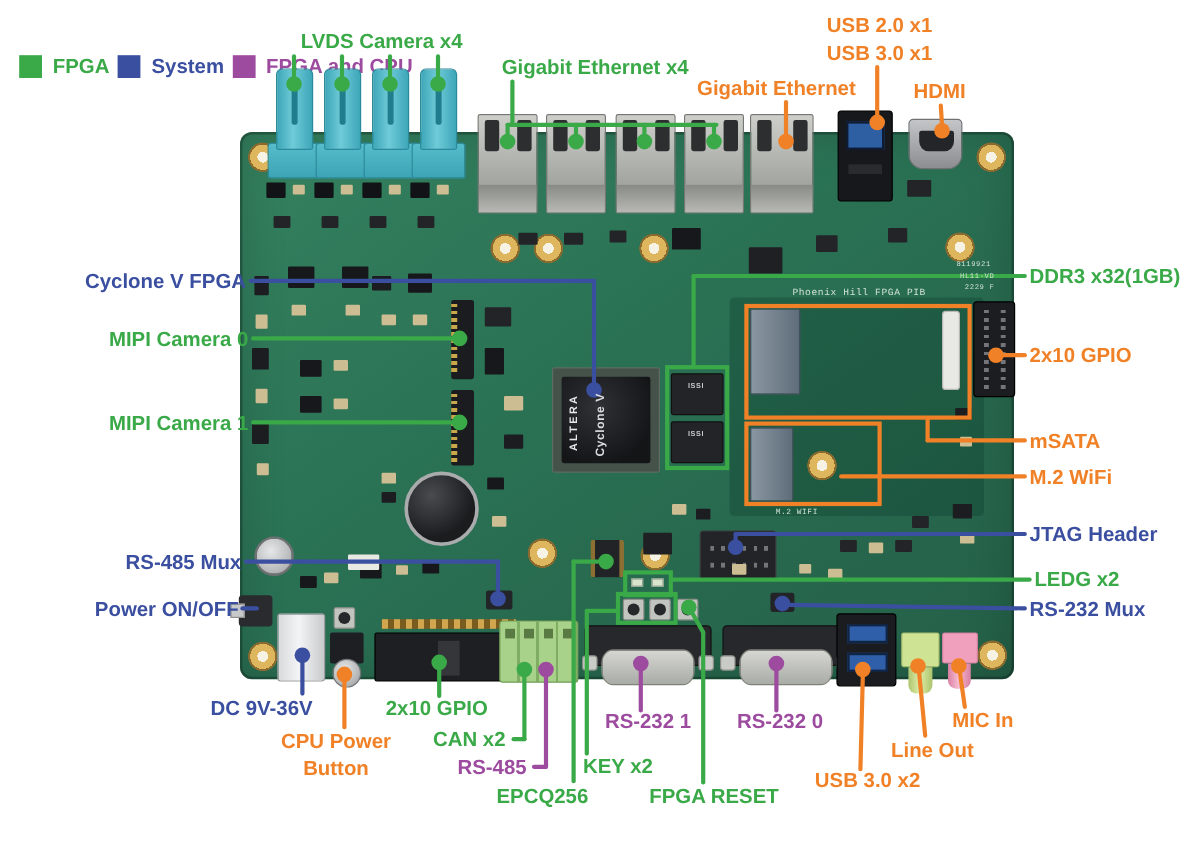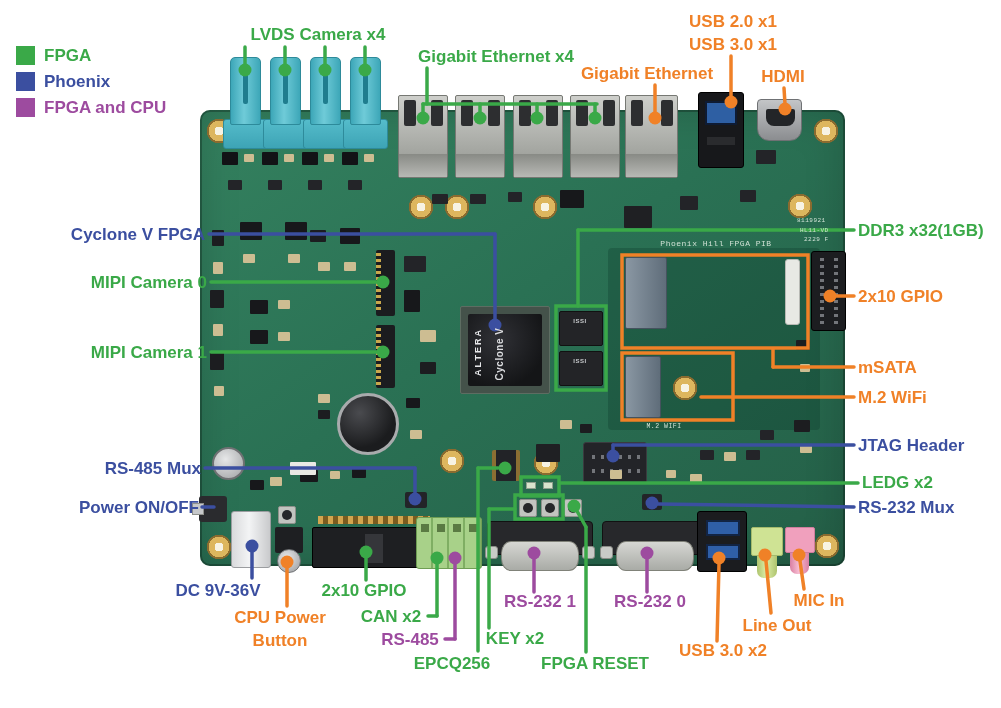--- a/index.html
+++ b/index.html
@@ -1,19 +1,19 @@
 <!DOCTYPE html>
 <html><head>
 <meta charset="utf-8">
 <style>
   html,body{margin:0;padding:0;background:#fff;}
   .stage{position:relative;width:1001px;height:708px;background:#fff;overflow:hidden;
          font-family:"Liberation Sans",sans-serif;}
   .p{position:absolute;box-sizing:border-box;}
-  .legend{position:absolute;left:16px;top:46px;display:flex;flex-direction:column;gap:7px;}
+  .legend{position:absolute;left:16px;top:46px;display:flex;gap:7px;}
   .legend-row{display:flex;align-items:center;gap:9px;height:19px;}
   .legend-swatch{width:19px;height:19px;display:inline-block;}
   .legend-label{font-size:17px;font-weight:bold;line-height:19px;}
   #overlay{position:absolute;left:0;top:0;z-index:40;pointer-events:none;}
   #overlay text.lbl{font-family:"Liberation Sans",sans-serif;font-weight:bold;font-size:17px;}
   #overlay text.silk{font-family:"Liberation Mono","DejaVu Sans Mono",monospace;font-weight:normal;
                      fill:#cfe0d4;letter-spacing:.5px;}
   .hole{width:26px;height:26px;border-radius:50%;
         background:radial-gradient(circle,#f7f3e4 0 4.5px,#ddb65e 4.5px 10.5px,#8a6b2f 10.5px 12px,rgba(0,0,0,0) 12.5px);}
   .btn{background:#c2c4c0;border:1px solid #8f918c;border-radius:2px;}
@@ -24,21 +24,21 @@
 <body>
 
 <div class="stage">
   <div class="legend" id="legend">
       <div class="legend-row">
         <span class="legend-swatch" style="background: rgb(58, 169, 72);"></span>
         <span class="legend-label" style="color: rgb(58, 169, 72);">FPGA</span>
       </div>
       <div class="legend-row">
         <span class="legend-swatch" style="background: rgb(59, 79, 160);"></span>
-        <span class="legend-label" style="color: rgb(59, 79, 160);">Phoenix</span>
+        <span class="legend-label" style="color: rgb(59, 79, 160);">System</span>
       </div>
       <div class="legend-row">
         <span class="legend-swatch" style="background: rgb(157, 75, 159);"></span>
         <span class="legend-label" style="color: rgb(157, 75, 159);">FPGA and CPU</span>
       </div>
     </div>
   <div id="parts">
       <div class="p" style="left: 200px; top: 110px; width: 645px; height: 456px; border-radius: 10px; background: linear-gradient(145deg, rgb(52, 129, 95) 0%, rgb(42, 113, 84) 45%, rgb(36, 95, 71) 100%); box-shadow: rgba(0, 0, 0, 0.25) 0px 0px 0px 2px inset, rgba(0, 0, 0, 0.18) 0px 0px 40px inset;"></div>
       <div class="p" style="left: 608px; top: 248px; width: 212px; height: 182px; background: rgba(0, 35, 28, 0.22); border-radius: 4px;"></div>
       <div class="p hole" style="left: 206px; top: 118px;"></div>

